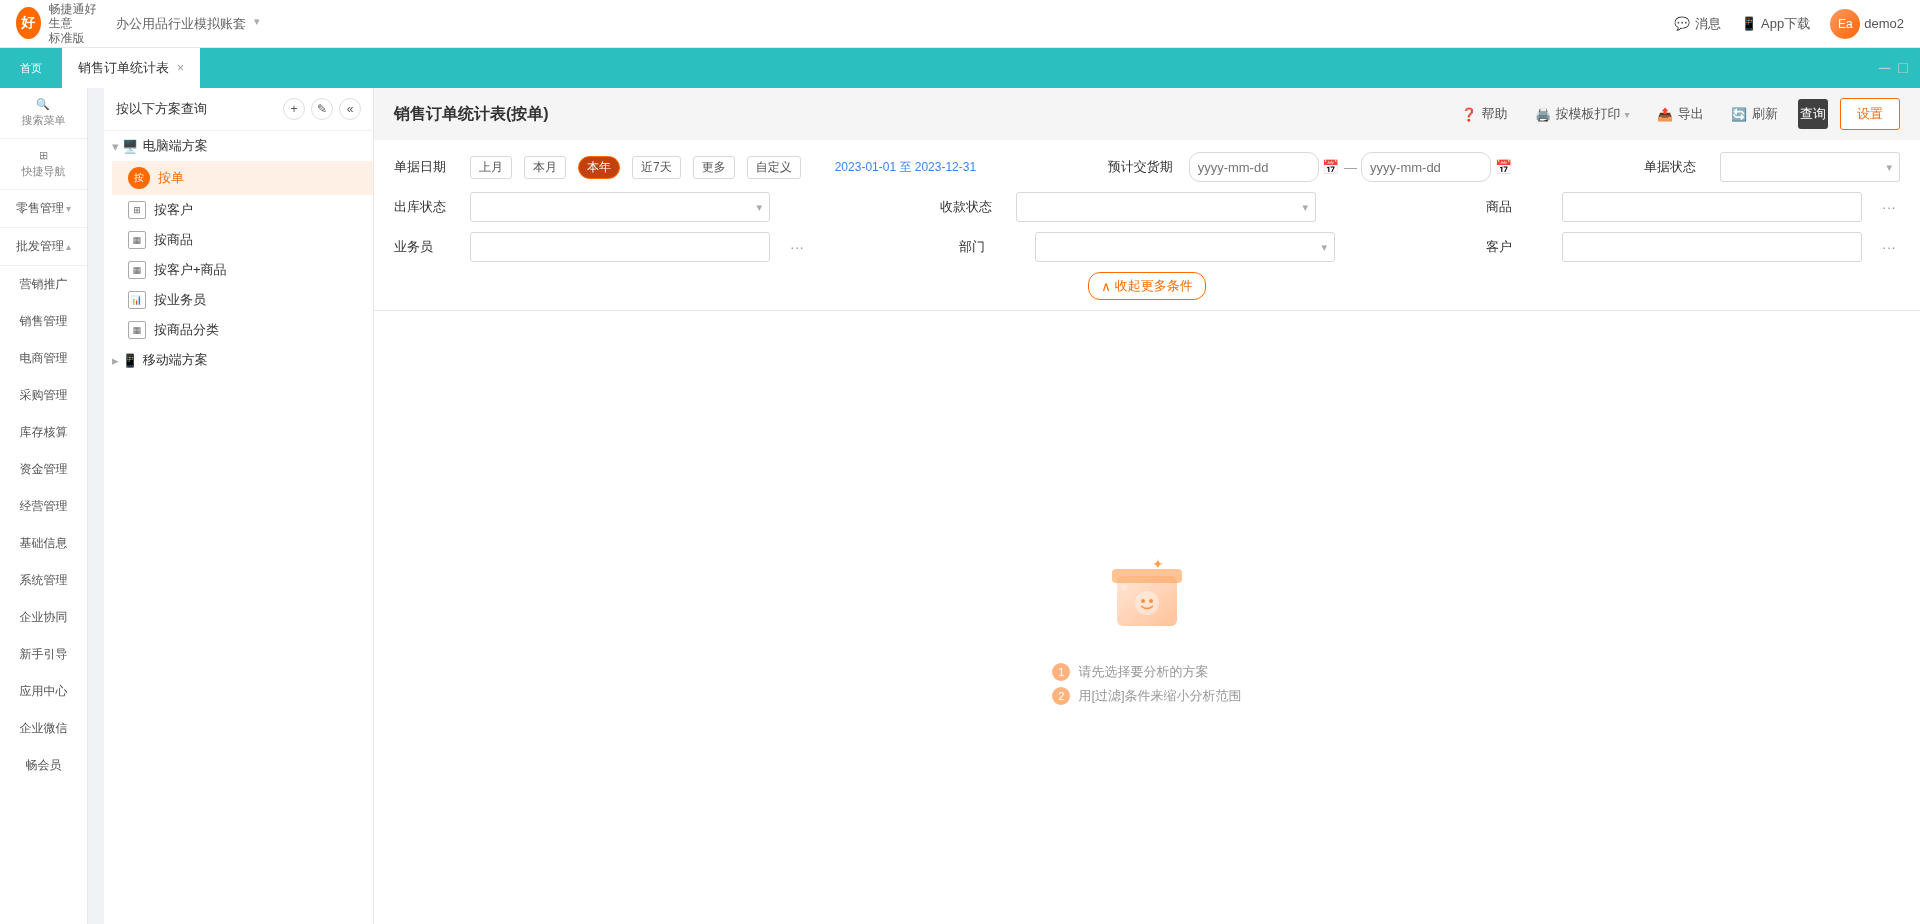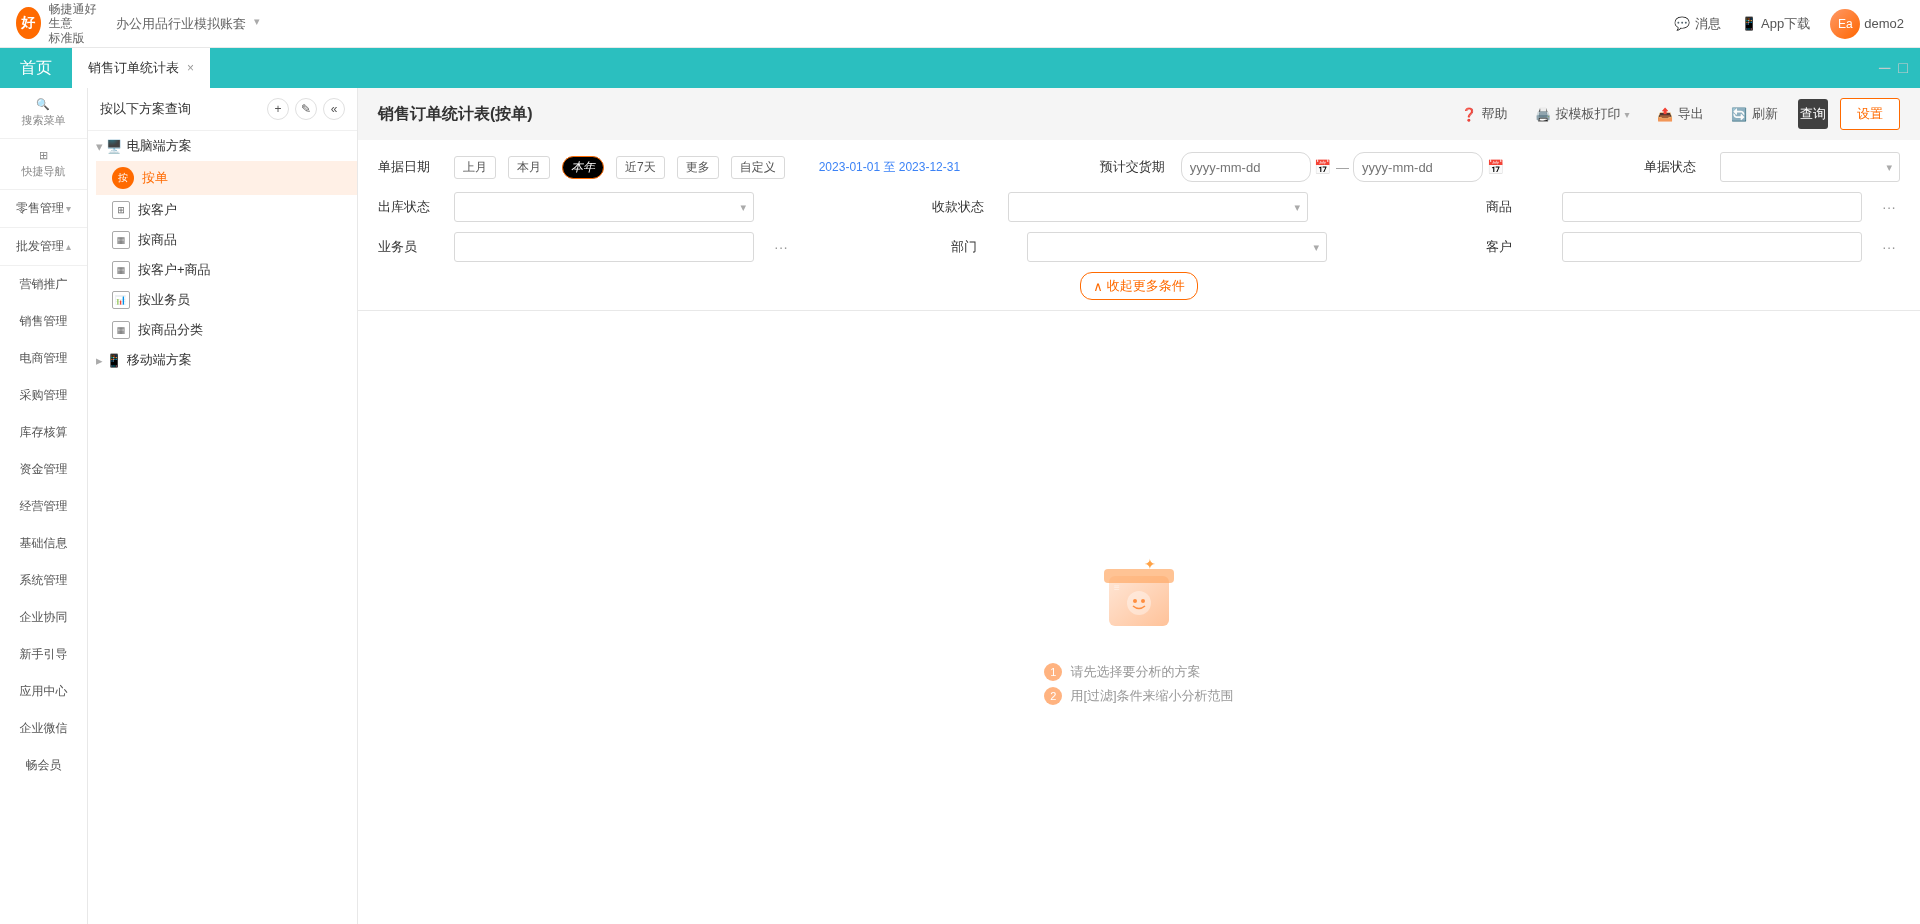--- a/index.html
+++ b/index.html
@@ -66,21 +66,21 @@
       padding: 0 0;
     }
     .tab-home {
       height: 40px;
       padding: 0 20px;
       display: flex;
       align-items: center;
       background: transparent;
       color: #fff;
       cursor: pointer;
-      font-size: 16px;
+      font-size: 11px;
     }
     .tab-active {
       height: 40px;
       padding: 0 16px;
       display: flex;
       align-items: center;
       background: #fff;
       color: #333;
       cursor: pointer;
       font-size: 13px;
@@ -120,20 +120,21 @@
     }
 
     
     .left-panel {
       width: 270px;
       background: #fff;
       border-right: 1px solid #e8e8e8;
       display: flex;
       flex-direction: column;
       overflow: hidden;
+      margin-left: 16px;
     }
     .left-panel-header {
       padding: 10px 12px;
       display: flex;
       align-items: center;
       justify-content: space-between;
       border-bottom: 1px solid #f0f0f0;
     }
     .left-panel-title { font-size: 13px; color: #333; font-weight: 500; }
     .left-panel-actions { display: flex; gap: 6px; align-items: center; }
@@ -211,25 +212,24 @@
     .date-btn {
       padding: 2px 8px;
       border: 1px solid #d9d9d9;
       background: #fff;
       border-radius: 3px;
       cursor: pointer;
       font-size: 12px;
       color: #555;
     }
     .date-btn.active {
-      background: #000000;
+      background: #c2410c;
       border-color: #ff6a00;
       color: #fff;
       border-radius: 12px;
-      font-style: italic;
     }
     .date-range-text { font-size: 12px; color: #3b82f6; margin-left: 18px; }
     .filter-input {
       border: 1px solid #d9d9d9;
       border-radius: 3px;
       padding: 4px 8px;
       font-size: 13px;
       color: #333;
       outline: none;
       height: 30px;

